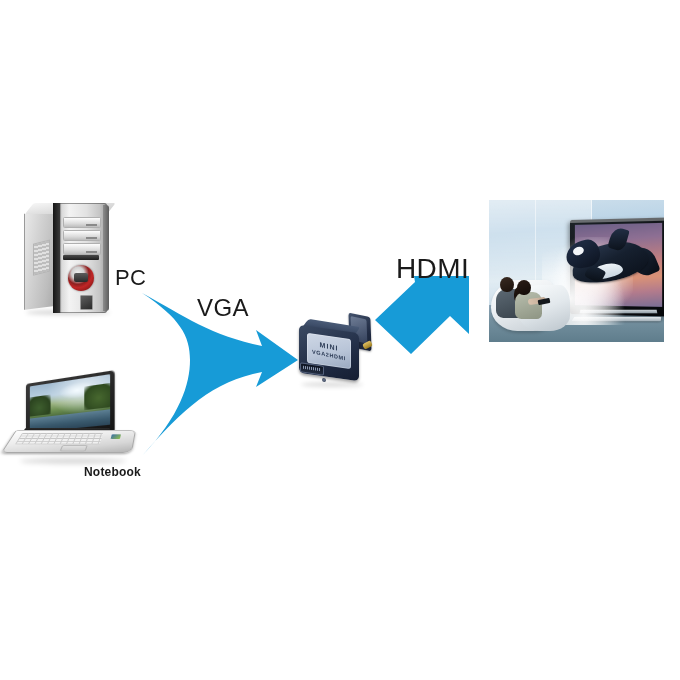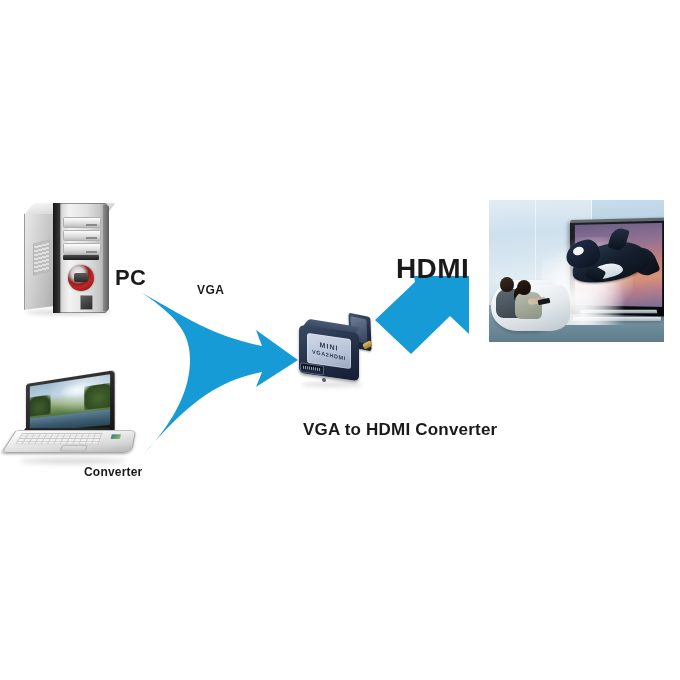--- a/index.html
+++ b/index.html
@@ -12,27 +12,27 @@
   }
   #stage{position:absolute;left:0;top:0;width:680px;height:680px;background:#fff;}
 
   
   .abs{position:absolute;}
 
   
   .lbl{
     position:absolute;
     color:#1a1a1a;
-    font-weight:700;
+    font-weight:400;
     letter-spacing:.4px;
     white-space:nowrap;
     line-height:1;
   }
   #lbl-pc{left:115px;top:267px;font-size:22px;}
-  #lbl-vga{left:197px;top:284px;font-size:12px;}
+  #lbl-vga{left:197px;top:296px;font-size:24px;}
   #lbl-hdmi{left:396px;top:255px;font-size:28px;}
   #lbl-notebook{left:84px;top:466px;font-size:12px;font-weight:600;letter-spacing:.2px;}
   #lbl-caption{left:303px;top:421px;font-size:17px;font-weight:600;letter-spacing:.2px;}
 
   
   #pc-tower{left:24px;top:203px;width:92px;height:110px;}
   .pc-side{
     position:absolute;left:0;top:7px;width:30px;height:96px;
     background:linear-gradient(100deg,#e9e9e9 0%,#d2d2d2 38%,#bdbdbd 75%,#a9a9a9 100%);
     transform:skewY(-7deg);transform-origin:top right;
@@ -304,21 +304,21 @@
       </div>
     </div>
     <div class="nb-hinge"></div>
     <div class="nb-base">
       <div class="nb-keys"></div>
       <div class="nb-pad"></div>
       <div class="nb-logo"></div>
     </div>
   </div>
 
-  <div class="lbl" id="lbl-notebook">Converter</div>
+  <div class="lbl" id="lbl-notebook">Notebook</div>
 
   <svg class="abs" id="vga-arrow" viewBox="0 0 160 172">
     <path d="M 2 5
              C 44 28, 72 48, 122 58
              L 116 42
              L 158 72
              L 116 99
              L 122 84
              C 72 94, 44 120, 2 168
              C 40 128, 50 96, 50 72
@@ -337,21 +337,20 @@
     <div class="cv-label">
       <span class="t1">MINI</span>
       <span class="t2">VGA2HDMI</span>
     </div>
     <div class="cv-hdmi-port">
         <i></i>
       </div>
     <div class="cv-screw"></div>
   </div>
 
-  <div class="lbl" id="lbl-caption">VGA to HDMI Converter</div>
 
   <svg class="abs" id="hdmi-arrow" viewBox="0 0 98 82">
     <path d="M 41 2
              L 96 2
              L 96 60
              L 77 42
              L 38 80
              L 2 46
              L 42 8
              Z" fill="#179BD7"></path>

